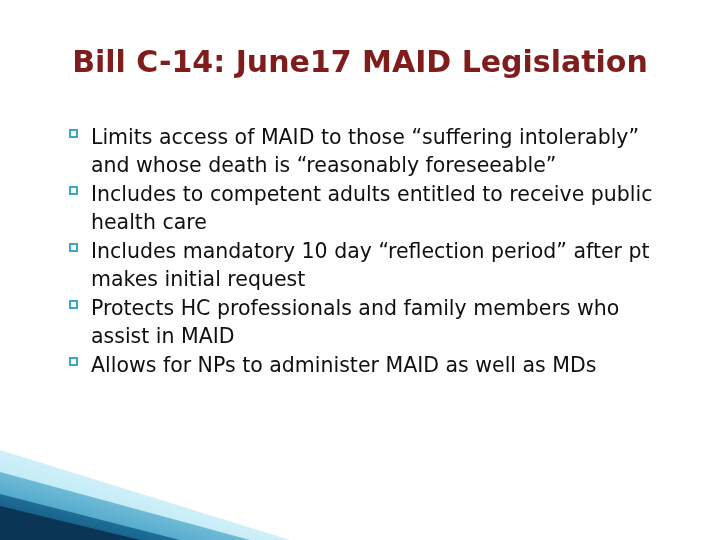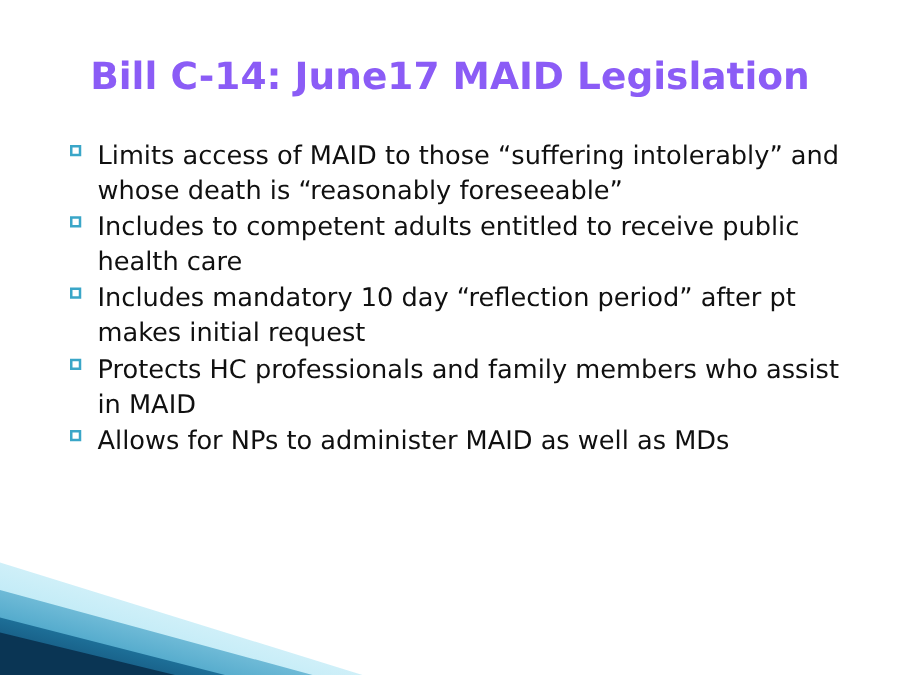--- a/index.html
+++ b/index.html
@@ -23,32 +23,32 @@
   .slide-title {
     position: absolute;
     left: 36px;
     top: 44px;
     width: 648px;
     text-align: center;
     font-family: "DejaVu Sans", sans-serif;
     font-weight: bold;
     font-size: 30px;
     line-height: 36px;
-    color: #8b5cf6;
+    color: #7f1d1d;
     letter-spacing: 0px;
   }
   .body-block {
     position: absolute;
     left: 54px;
     top: 110px;
     width: 630px;
   }
   ul.bullets {
     list-style: none;
-    margin: 0;
+    margin: 13px;
     padding: 0;
   }
   ul.bullets > li {
     position: relative;
     padding-left: 24px;
     margin: 0 0 1px 0;
     font-family: "DejaVu Sans", sans-serif;
     font-size: 20.5px;
     line-height: 28px;
     color: #101010;

